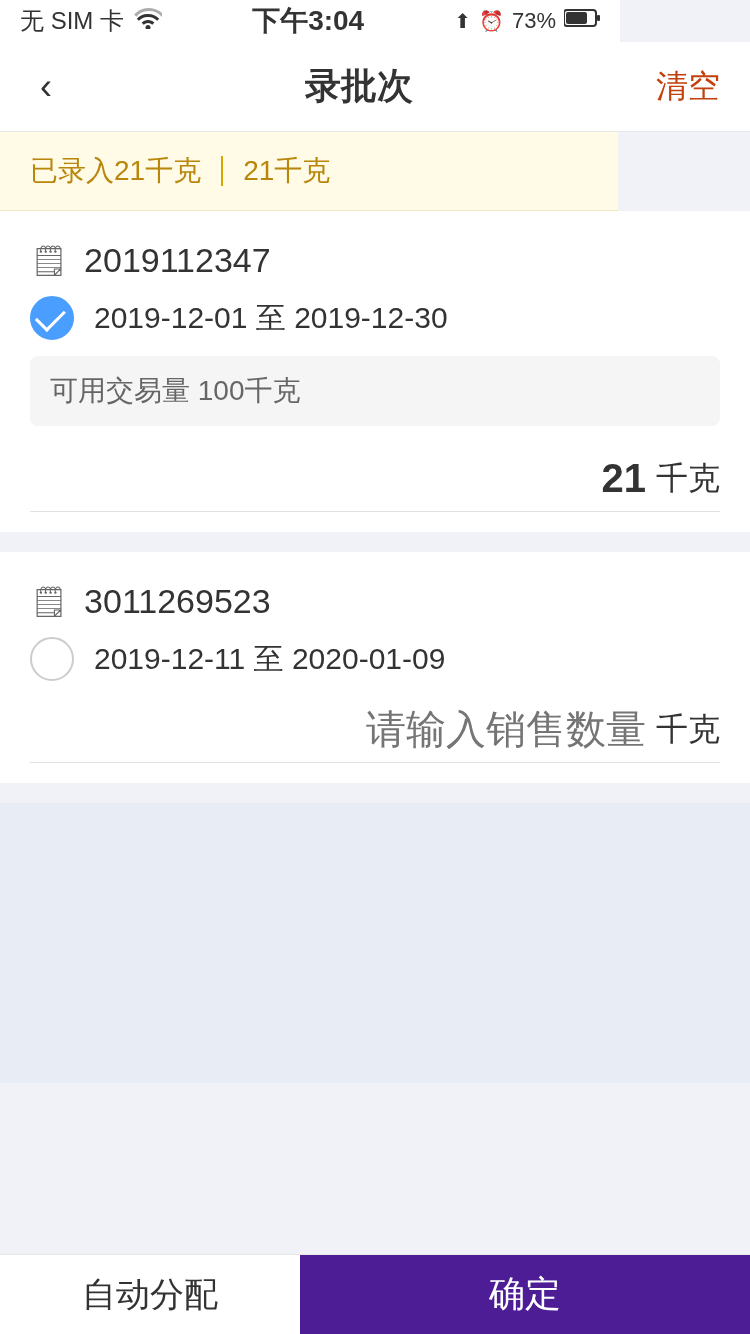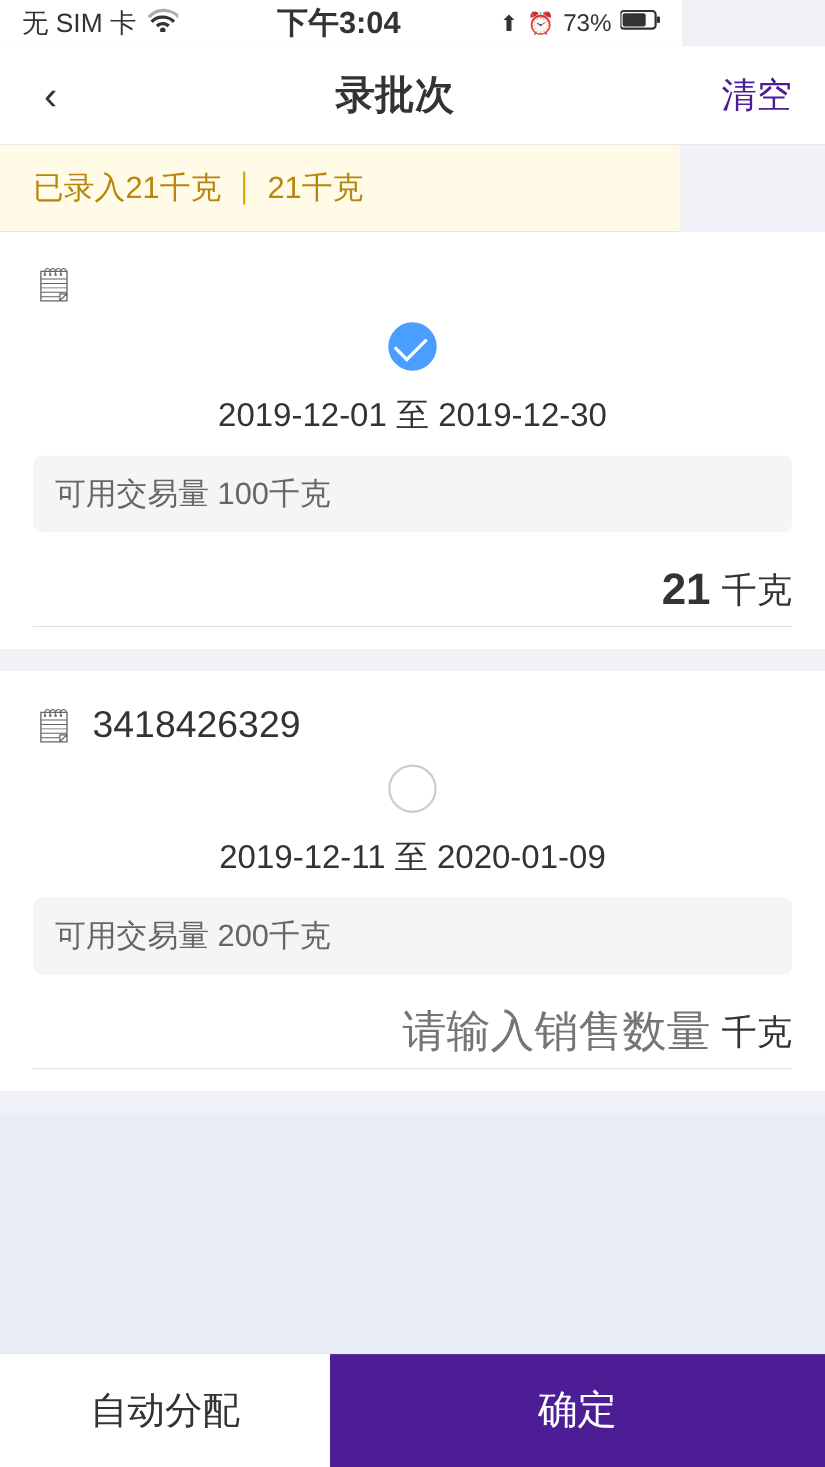--- a/index.html
+++ b/index.html
@@ -60,21 +60,21 @@
       cursor: pointer;
       padding: 10px;
     }
     .nav-title {
       font-size: 36px;
       font-weight: 600;
       color: #333;
     }
     .nav-clear {
       font-size: 32px;
-      color: #4c1d95;
+      color: #c2410c;
       cursor: pointer;
     }
 
     
     .info-banner {
       width: 618px;
       background: #fffbe6;
       padding: 20px 30px;
       display: flex;
       align-items: center;
@@ -117,21 +117,20 @@
     .doc-icon {
       font-size: 30px;
       color: #666;
     }
 
     .batch-row {
       display: flex;
       align-items: center;
       gap: 20px;
       margin-bottom: 16px;
-      flex-direction: column;
     }
 
     .radio-circle {
       width: 44px;
       height: 44px;
       border-radius: 50%;
       border: 2px solid #ccc;
       background: #fff;
       flex-shrink: 0;
     }
@@ -203,21 +202,21 @@
       height: 20px;
       background: #f0f2f7;
     }
 
     
     .bottom-bar {
       position: fixed;
       bottom: 0;
       left: 0;
       width: 750px;
-      height: 104px;
+      height: 80px;
       display: flex;
       background: #fff;
       border-top: 1px solid #e8e8e8;
     }
 
     .btn-auto {
       flex: 1;
       background: #fff;
       border: none;
       font-size: 34px;
@@ -287,44 +286,44 @@
 
 <div class="info-banner">
   <span class="info-text">已录入21千克</span>
   <div class="info-divider"></div>
   <span class="info-text">21千克</span>
 </div>
 
 <div class="batch-card">
   <div class="batch-card-header">
     <span class="doc-icon">🗒</span>
+    <span class="batch-id">2019112347</span>
   </div>
   <div class="batch-row">
     <div class="radio-circle checked"></div>
     <span class="date-range">2019-12-01 至 2019-12-30</span>
   </div>
   <div class="available-qty">可用交易量 100千克</div>
   <div class="qty-input-row">
     <span class="qty-value">21</span>
     <span class="qty-unit">千克</span>
   </div>
 </div>
 
 <div class="separator"></div>
 
 <div class="batch-card">
   <div class="batch-card-header">
     <span class="doc-icon">🗒</span>
-    <span class="batch-id">3418426329</span>
+    <span class="batch-id">3011269523</span>
   </div>
   <div class="batch-row">
     <div class="radio-circle"></div>
     <span class="date-range">2019-12-11 至 2020-01-09</span>
   </div>
-  <div class="available-qty">可用交易量 200千克</div>
   <div class="qty-input-row">
     <input class="qty-input" type="text" placeholder="请输入销售数量" style="">
     <span class="qty-unit">千克</span>
   </div>
 </div>
 
 <div class="separator"></div>
 
 <div class="empty-area"></div>
 

